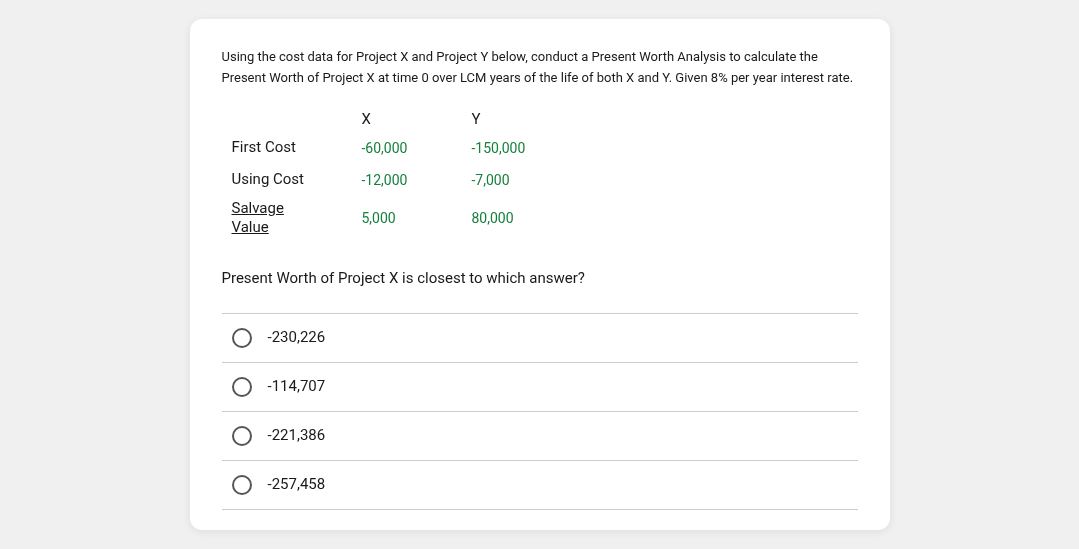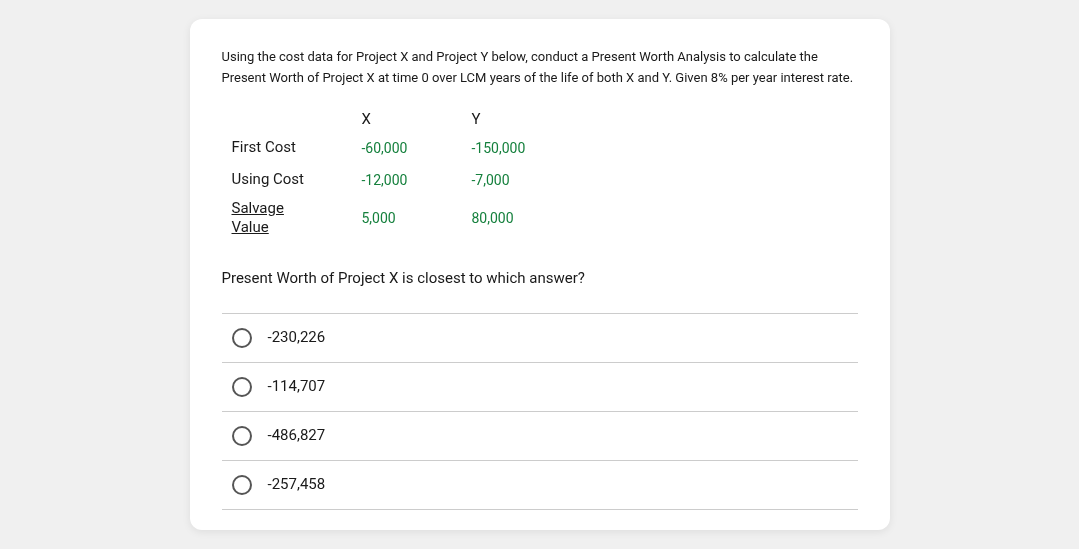--- a/index.html
+++ b/index.html
@@ -150,21 +150,21 @@
     <li class="option-item">
       <div class="radio-circle"></div>
       <span class="option-label">-230,226</span>
     </li>
     <li class="option-item">
       <div class="radio-circle"></div>
       <span class="option-label">-114,707</span>
     </li>
     <li class="option-item">
       <div class="radio-circle"></div>
-      <span class="option-label">-486,827</span>
+      <span class="option-label">-221,386</span>
     </li>
     <li class="option-item">
       <div class="radio-circle"></div>
       <span class="option-label">-257,458</span>
     </li>
   </ul>
 
 </div>
 
 </body></html>

